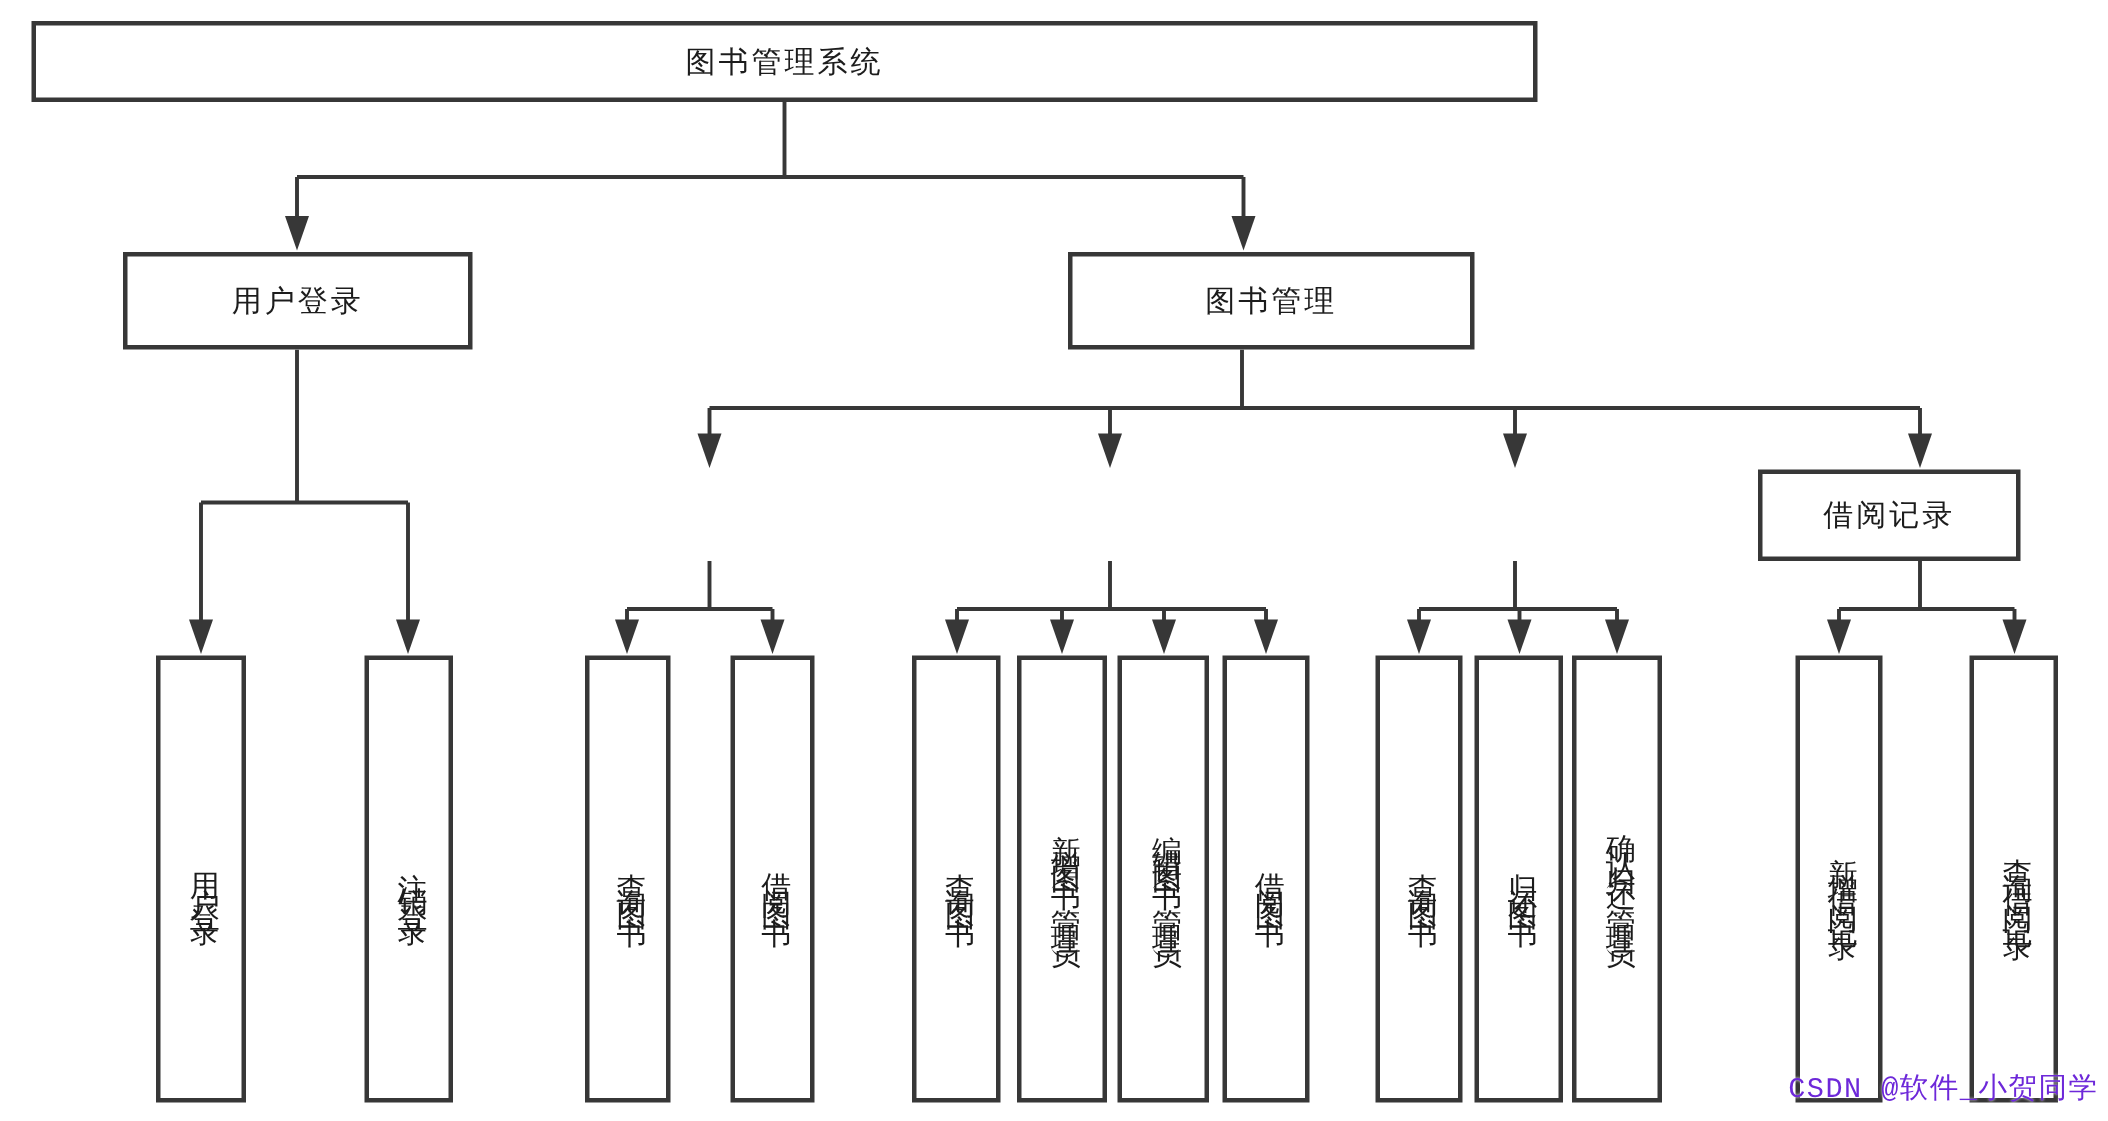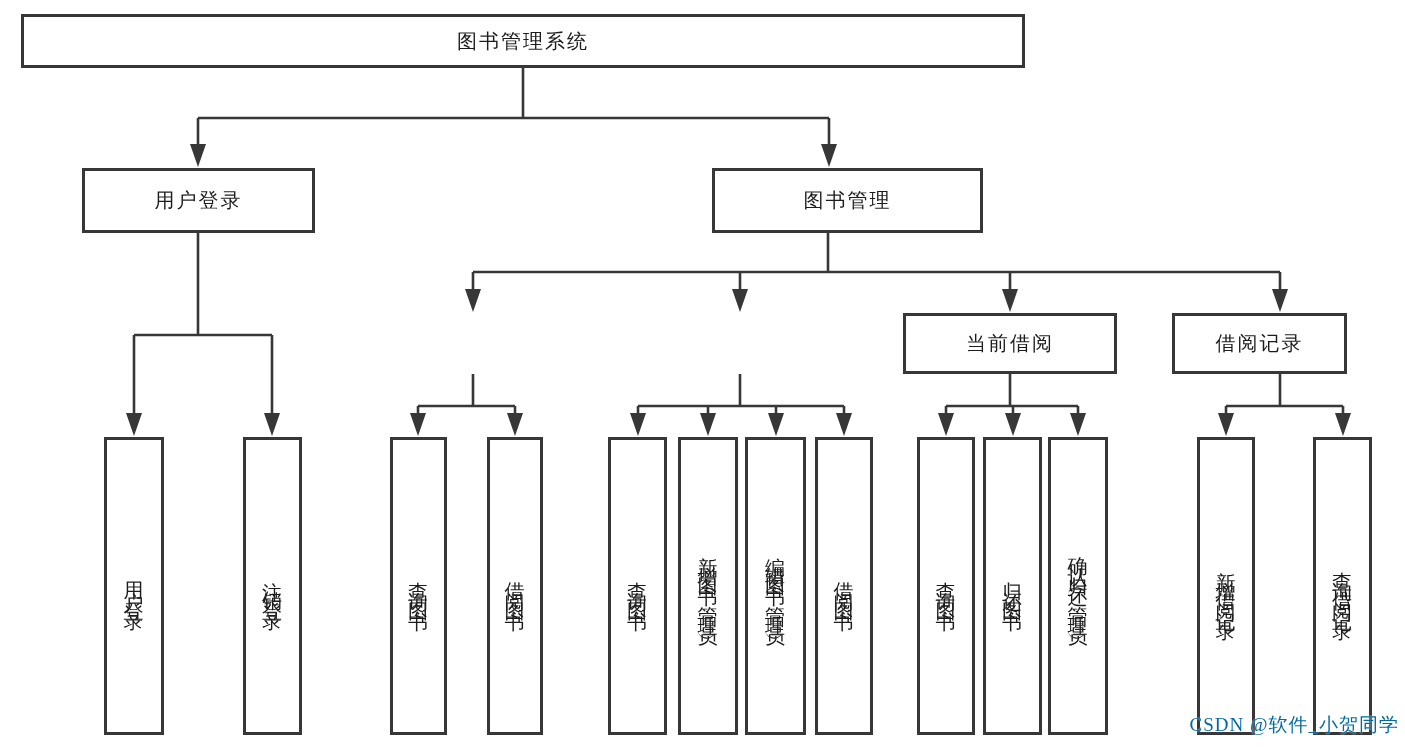--- a/index.html
+++ b/index.html
@@ -1,32 +1,32 @@
 <!DOCTYPE html>
 <html><head>
 <meta charset="utf-8">
 <style>
   html,body{margin:0;padding:0;background:#ffffff;}
   .canvas{
     position:relative;width:1405px;height:747px;background:#ffffff;overflow:hidden;
-    font-family:Liberation Serif, serif;color:#1c1c1c;
+    font-family:Liberation Mono, monospace;color:#1c1c1c;
   }
   .wires{position:absolute;left:0;top:0;}
   .box{
     position:absolute;box-sizing:border-box;background:#ffffff;
     border:3px solid #373737;display:flex;align-items:center;justify-content:center;
   }
   .hlabel{font-size:20px;letter-spacing:2px;white-space:nowrap;color:#1c1c1c;}
   .vtext{
     writing-mode:vertical-lr;text-orientation:mixed;
     font-size:20px;letter-spacing:10px;line-height:1;color:#1c1c1c;white-space:nowrap;
   }
   .watermark{
     position:absolute;right:6px;top:712px;font-size:19px;letter-spacing:1px;
-    color:#0369a1;white-space:nowrap;text-shadow:0 0 2px #ffffff;
+    color:#6d28d9;white-space:nowrap;text-shadow:0 0 2px #ffffff;
   }
 </style>
 </head>
 <body>
 
 <div class="canvas">
 
   <svg class="wires" width="1405" height="747" viewBox="0 0 1405 747">
     <g stroke="#373737" stroke-width="2.6" fill="none">
 
@@ -71,23 +71,20 @@
     <span class="hlabel">图书管理系统</span>
   </div>
 
   <div class="box" style="left:82px;top:168px;width:233px;height:65px">
     <span class="hlabel">用户登录</span>
   </div>
   <div class="box" style="left:712px;top:168px;width:271px;height:65px">
     <span class="hlabel">图书管理</span>
   </div>
 
-  <div class="box" style="left:903px;top:313px;width:214px;height:61px">
-    <span class="hlabel">当前借阅</span>
-  </div>
   <div class="box" style="left:1172px;top:313px;width:175px;height:61px">
     <span class="hlabel">借阅记录</span>
   </div>
 
   <div class="box" style="left:104px;top:437px;width:60px;height:298px">
     <span class="vtext">用户登录</span>
   </div>
   <div class="box" style="left:243px;top:437px;width:59px;height:298px">
     <span class="vtext">注销登录</span>
   </div>

